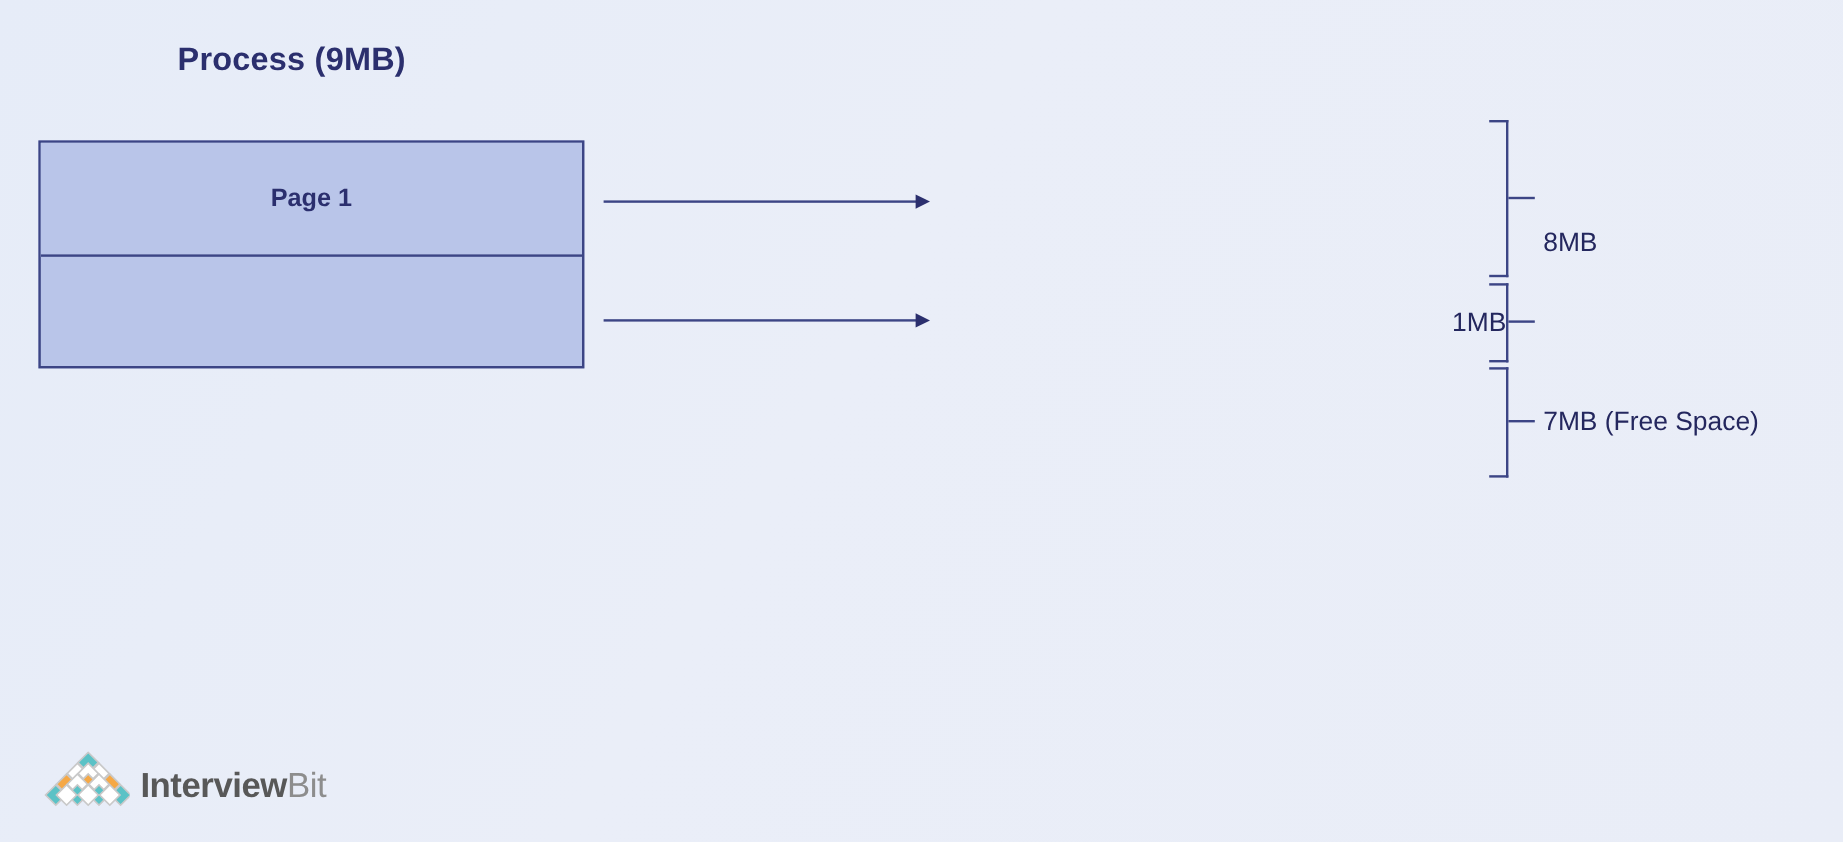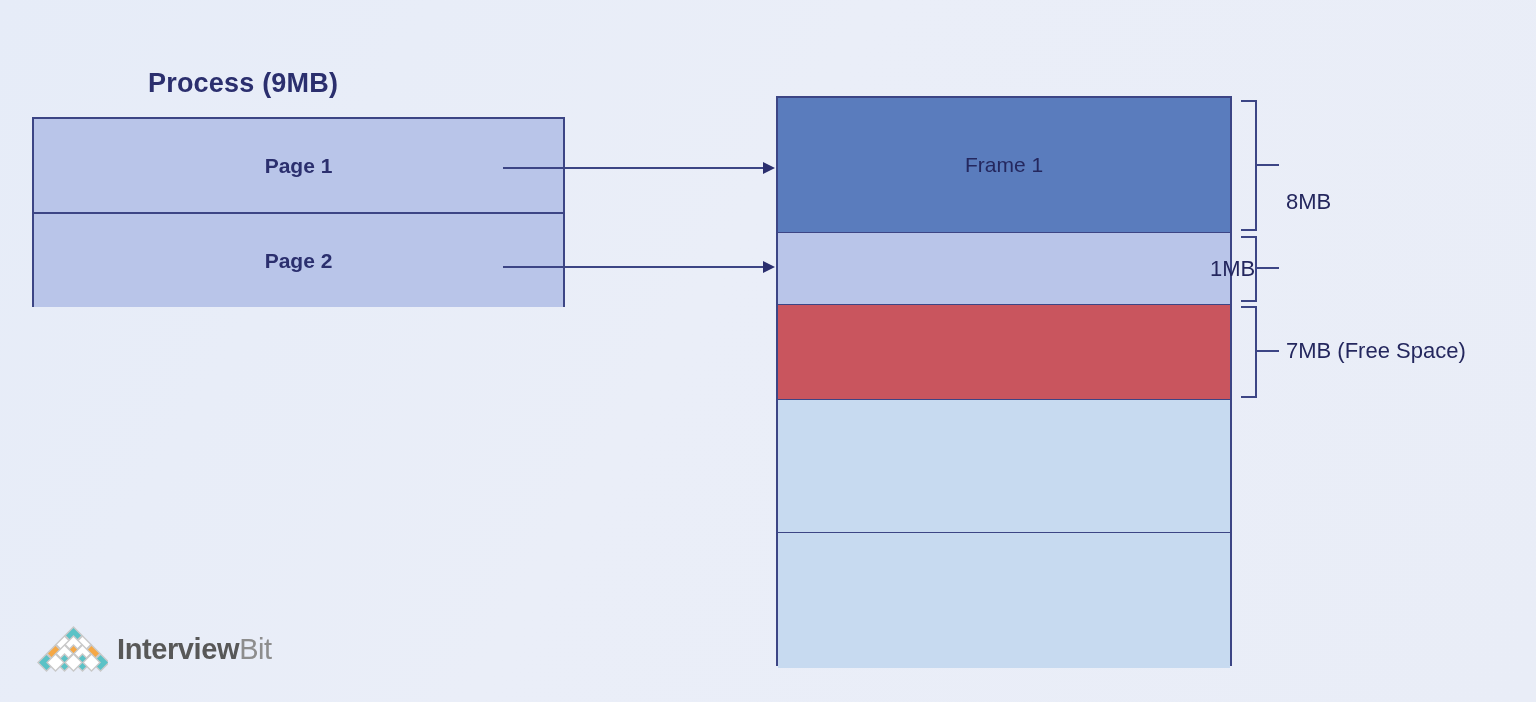--- a/index.html
+++ b/index.html
@@ -22,29 +22,28 @@
   
   .diagram-title {
     position: absolute;
     left: 148px;
     top: 34px;
     font-size: 27px;
     font-weight: bold;
     color: #2b2f6e;
     letter-spacing: 0.2px;
     white-space: nowrap;
-    margin-top: 34px;
   }
 
   
   .process-column {
     position: absolute;
     left: 32px;
     top: 117px;
-    width: 533px;
+    width: 455px;
     height: 190px;
     border: 2px solid #3c4585;
     box-sizing: border-box;
     background: #b9c5e9;
   }
   .page-block {
     position: absolute;
     left: 0;
     width: 100%;
     box-sizing: border-box;
@@ -138,21 +137,21 @@
     color: #24275e;
     white-space: nowrap;
   }
 
   
   .logo {
     position: absolute;
     left: 36px;
     top: 626px;
     display: flex;
-    align-items: center;
+    align-items: flex-end;
     gap: 9px;
   }
   .logo-mark {
     width: 72px;
     height: 46px;
     position: relative;
   }
   .logo-text {
     font-size: 29px;
     letter-spacing: -0.4px;
@@ -165,51 +164,31 @@
 <body>
 
 <div id="stage">
 
   <div class="diagram-title">Process (9MB)</div>
 
   <div class="process-column">
     <div class="page-block p1">
       <span class="page-label">Page 1</span>
     </div>
-    <div class="page-block p2">
-      <span class="page-label">Page 2</span>
-    </div>
   </div>
 
   <div class="arrow a1">
     <div class="shaft"></div>
     <div class="head"></div>
   </div>
   <div class="arrow a2">
     <div class="shaft"></div>
     <div class="head"></div>
   </div>
 
-  <div class="memory-column">
-    <div class="mem-block" id="mb0" style="top: 0px; height: 135px; background: rgb(90, 124, 189);">
-      <span class="frame-label">Frame 1</span>
-    </div>
-    <div class="mem-block" id="mb1" style="top: 135px; height: 72px; background: rgb(185, 197, 233);">
-      <span class="frame-label"></span>
-    </div>
-    <div class="mem-block" id="mb2" style="top: 207px; height: 95px; background: rgb(201, 85, 94);">
-      <span class="frame-label"></span>
-    </div>
-    <div class="mem-block" id="mb3" style="top: 302px; height: 133px; background: rgb(199, 218, 240);">
-      <span class="frame-label"></span>
-    </div>
-    <div class="mem-block" id="mb4" style="top: 435px; height: 135px; background: rgb(199, 218, 240);">
-      <span class="frame-label"></span>
-    </div>
-  </div>
 
   <div class="bracket" style="left:1241px; top:100px; height:131px;"></div>
   <div class="bracket-tick" style="left:1257px; top:164px;"></div>
   <div class="bracket-label" style="left:1286px; top:153px;margin-top:36px;">8MB</div>
 
   <div class="bracket" style="left:1241px; top:236px; height:66px;"></div>
   <div class="bracket-tick" style="left:1257px; top:267px;"></div>
   <div class="bracket-label" style="left:1210px; top:256px;">1MB</div>
 
   <div class="bracket" style="left:1241px; top:306px; height:92px;"></div>

